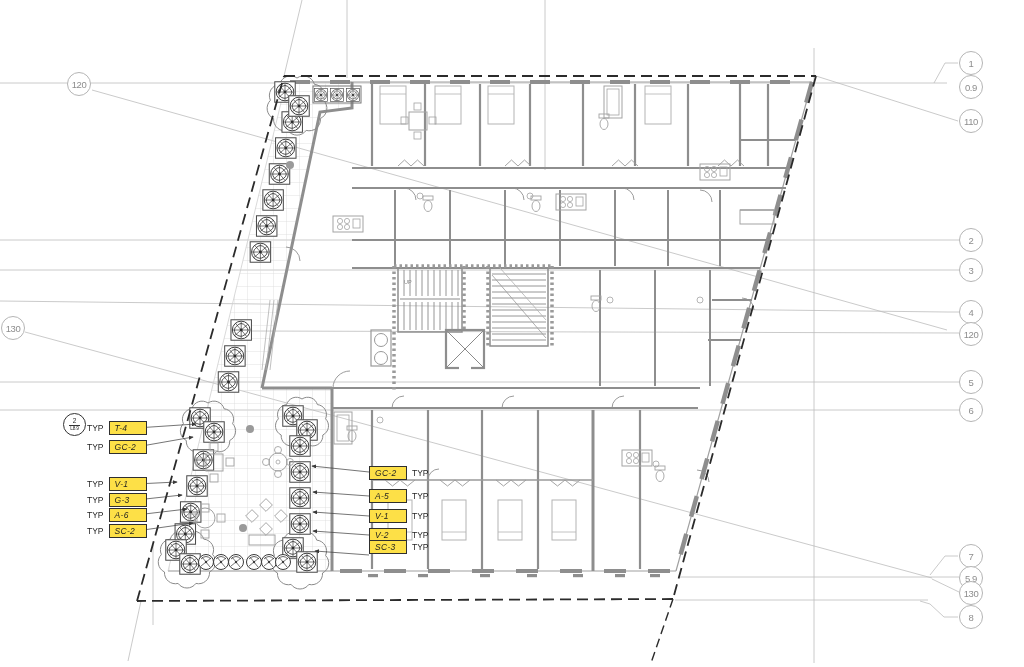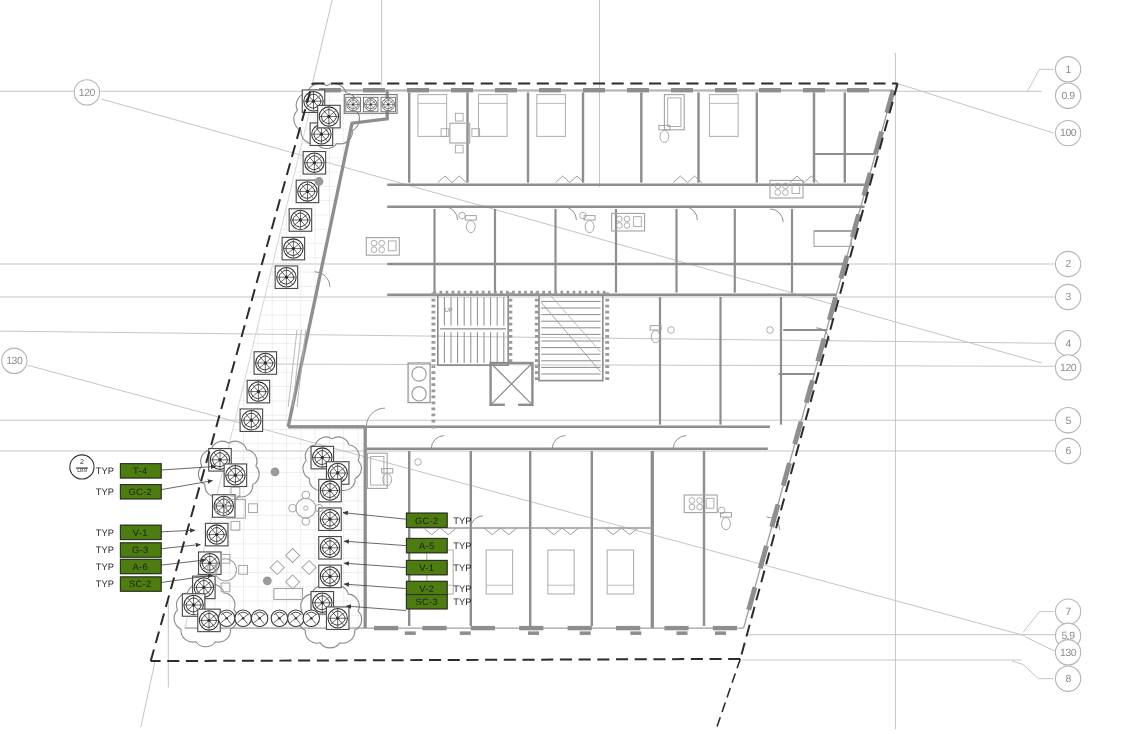--- a/index.html
+++ b/index.html
@@ -4,22 +4,22 @@
 <style>
   html,body{margin:0;padding:0;background:#fff;}
   .stage{position:relative;width:1024px;height:667px;background:#ffffff;overflow:hidden;
          font-family:"Liberation Sans",sans-serif;}
   svg{position:absolute;left:0;top:0;}
   .bubble{position:absolute;width:24px;height:24px;border:1px solid #b5b5b5;border-radius:50%;
           background:#fff;color:#8d8d8d;font-size:9.5px;line-height:24px;text-align:center;
           letter-spacing:-0.4px;box-sizing:border-box;}
   .tagrow{position:absolute;display:flex;align-items:center;gap:5px;color:#1f1f1f;}
   .typ{font-size:8.5px;color:#1f1f1f;}
-  .tagbox{border:1px solid #2f2f2f;background:#4d7c0f;padding:1px 5px;min-width:26px;text-align:center;
-          font-size:8.5px;line-height:10px;letter-spacing:0.3px;}
+  .tagbox{border:1px solid #2f2f2f;background:#fde047;padding:1px 5px;min-width:26px;text-align:left;
+          font-size:8.5px;line-height:10px;letter-spacing:0.3px;font-style:italic;}
   .detail{position:absolute;width:23px;height:23px;border:1.3px solid #333;border-radius:50%;
           background:#fff;display:flex;flex-direction:column;align-items:center;justify-content:center;
           box-sizing:border-box;color:#1f1f1f;}
   .detail .num{border-bottom:0.8px solid #333;padding:0 4px;font-size:6.5px;line-height:8px;}
   .detail .sheet{font-size:4.8px;line-height:6px;letter-spacing:-0.2px;}
 </style>
 </head>
 <body>
 
 <div class="stage">
@@ -425,21 +425,21 @@
   <div class="tagrow" style="left:369px;top:540px">
     <span class="tagbox">SC-3</span>
     <span class="typ">TYP</span>
   </div>
 
   <div class="bubble" style="left:67px;top:72px">120</div>
   <div class="bubble" style="left:1px;top:316px">130</div>
 
   <div class="bubble" style="left:959px;top:51px">1</div>
   <div class="bubble" style="left:959px;top:75px">0.9</div>
-  <div class="bubble" style="left:959px;top:109px">100</div>
+  <div class="bubble" style="left:959px;top:109px">110</div>
   <div class="bubble" style="left:959px;top:228px">2</div>
   <div class="bubble" style="left:959px;top:258px">3</div>
   <div class="bubble" style="left:959px;top:300px">4</div>
   <div class="bubble" style="left:959px;top:322px">120</div>
   <div class="bubble" style="left:959px;top:370px">5</div>
   <div class="bubble" style="left:959px;top:398px">6</div>
   <div class="bubble" style="left:959px;top:544px">7</div>
   <div class="bubble" style="left:959px;top:566px">5.9</div>
   <div class="bubble" style="left:959px;top:581px">130</div>
   <div class="bubble" style="left:959px;top:605px">8</div>

